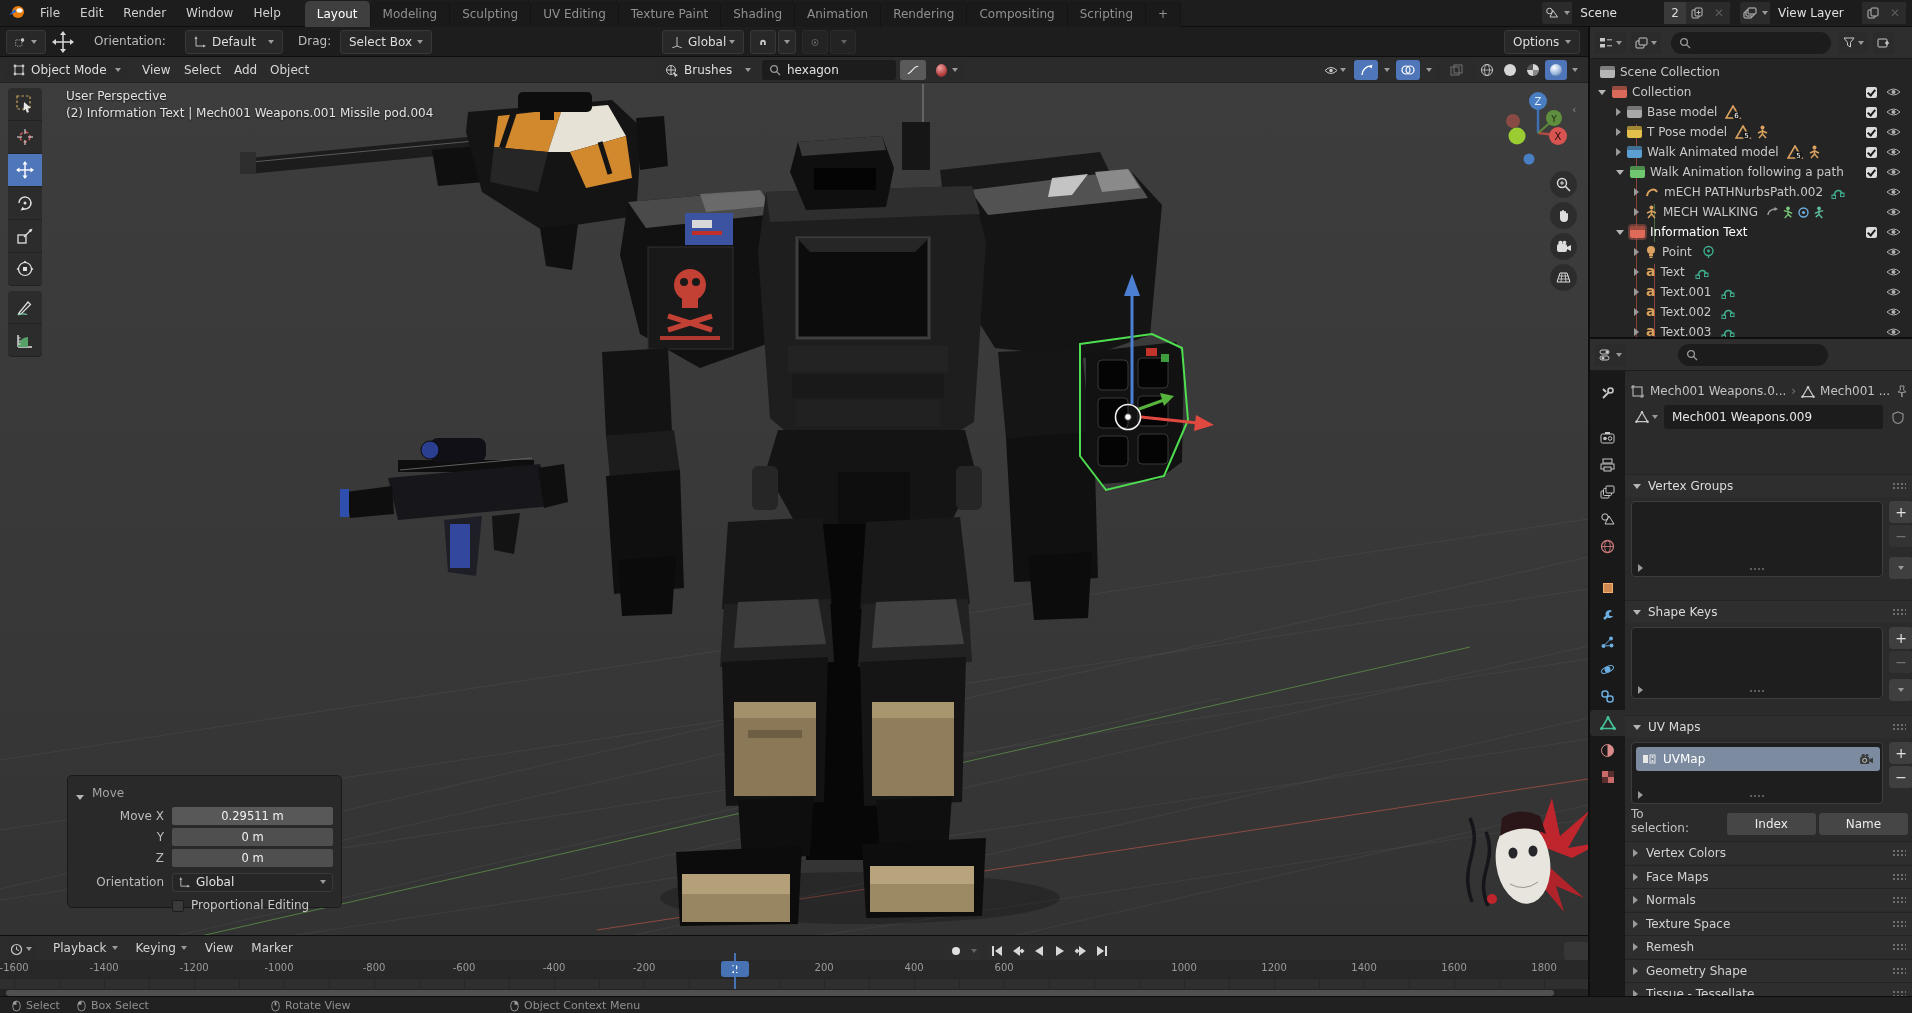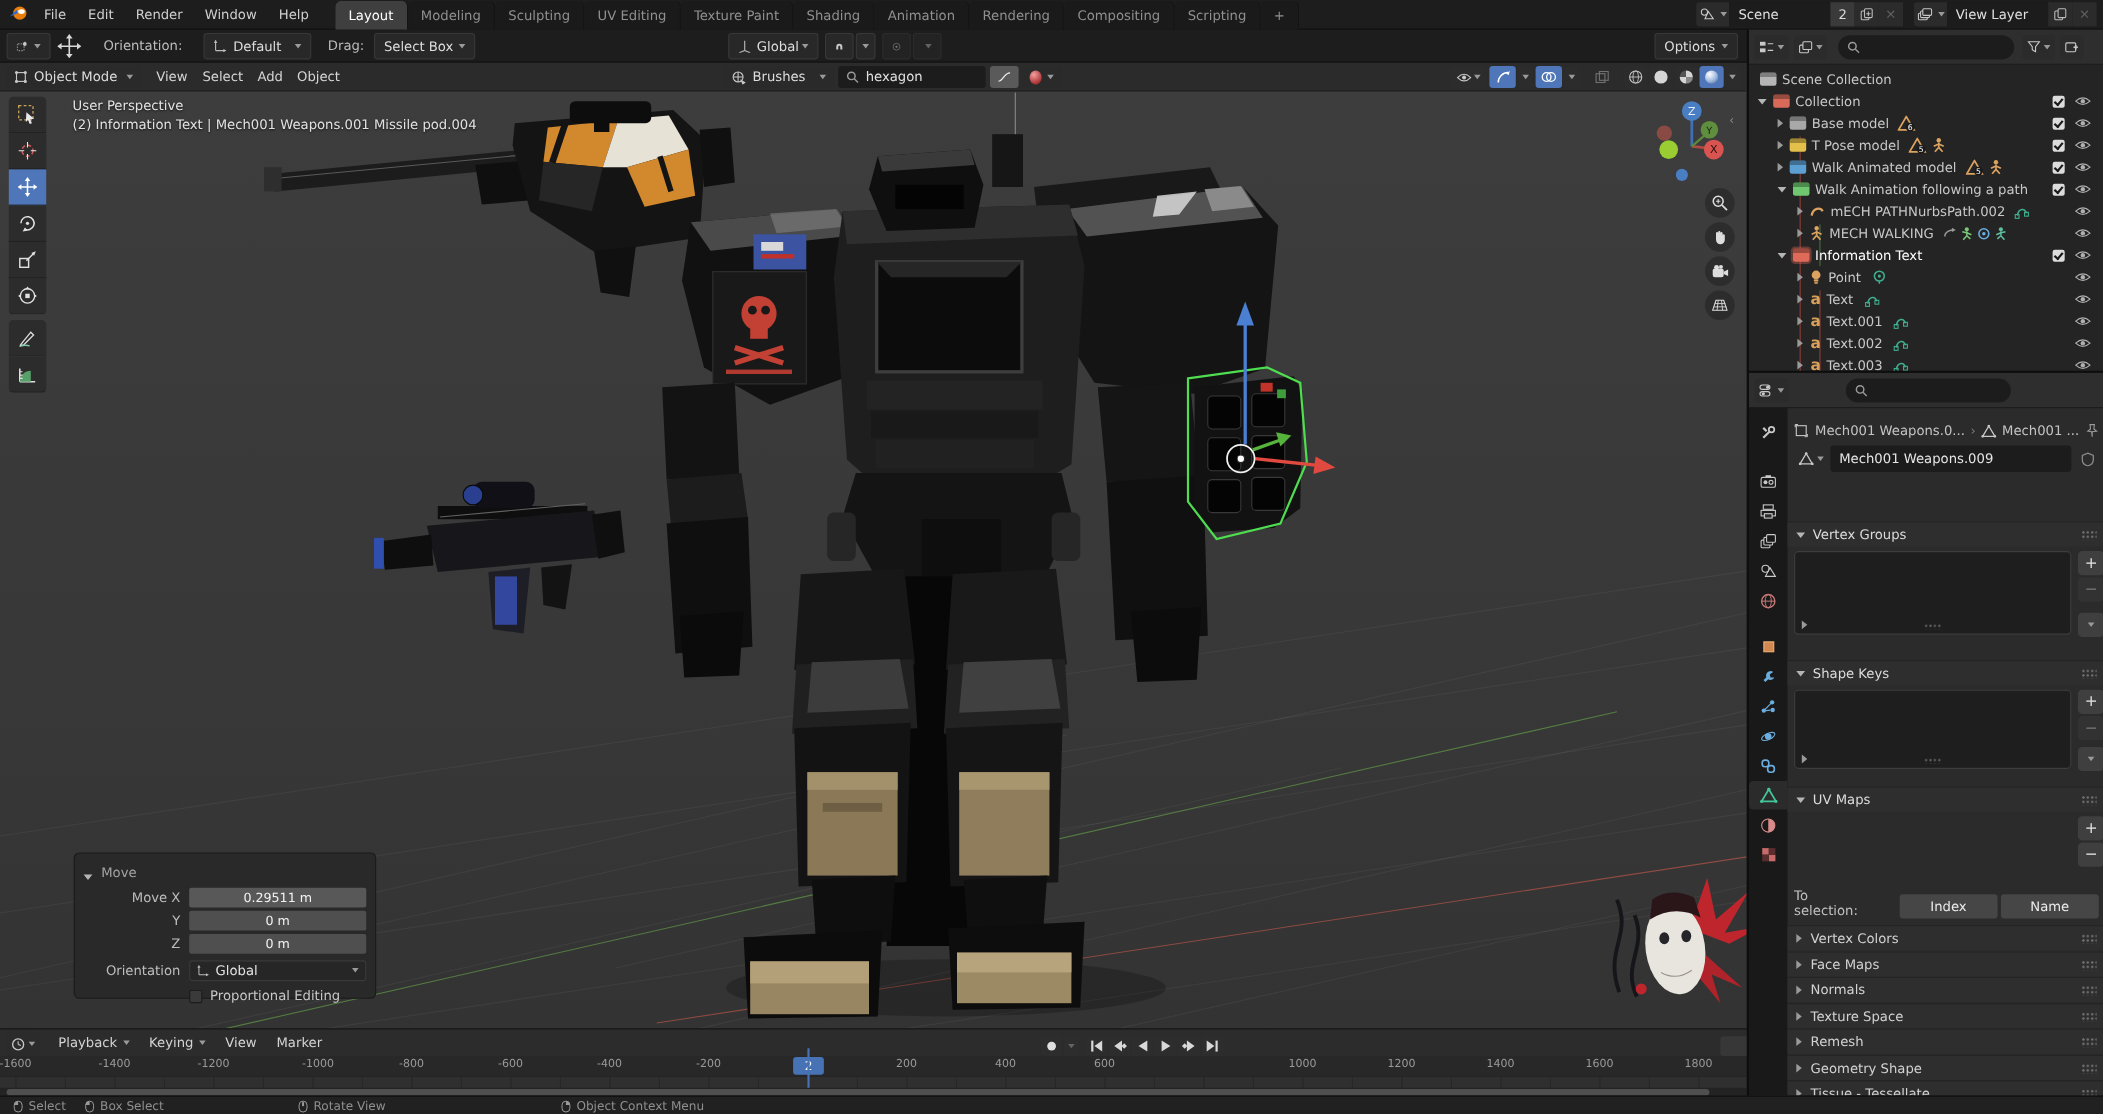--- a/index.html
+++ b/index.html
@@ -751,21 +751,21 @@
               </div>
           </div>
         </div>
       </div>
     </div>
     <div id="tl-ruler">
       <div id="playhead">2</div>
     <span class="tl-tick" style="left: 14.1px;">-1600</span>
         <span class="tl-tick" style="left: 104.1px;">-1400</span>
         <span class="tl-tick" style="left: 194.1px;">-1200</span>
-        <span class="tl-tick" style="left: 289px;">-1000</span>
+        <span class="tl-tick" style="left: 279px;">-1000</span>
         <span class="tl-tick" style="left: 374.1px;">-800</span>
         <span class="tl-tick" style="left: 464.1px;">-600</span>
         <span class="tl-tick" style="left: 554.1px;">-400</span>
         <span class="tl-tick" style="left: 644.1px;">-200</span>
         <span class="tl-tick" style="left: 824.1px;">200</span>
         <span class="tl-tick" style="left: 914.1px;">400</span>
         <span class="tl-tick" style="left: 1004.1px;">600</span>
         <span class="tl-tick" style="left: 1152px; margin-top: 36px;">800</span>
         <span class="tl-tick" style="left: 1184.1px;">1000</span>
         <span class="tl-tick" style="left: 1274.1px;">1200</span>
@@ -1279,20 +1279,40 @@
           <div class="sbtn" style="margin-top:4px">
               <span class="chev" style="margin:0"></span>
             </div>
         </div>
 
         <div class="phead" style="top:344px">
           <span class="exp-open"></span>
             <span>UV Maps</span>
             <span class="dots"></span>
         </div>
+        <div class="listbox" style="top:371px;height:62px">
+          <div class="uvrow">
+            <svg width="14" height="12" viewBox="0 0 14 12">
+                <rect x="1" y="2" width="5" height="8" fill="#e8e8e8"></rect>
+                <rect x="8" y="2" width="5" height="8" fill="none" stroke="#e8e8e8"></rect>
+                <circle cx="10.5" cy="4" r="1" fill="#e8e8e8"></circle>
+                <circle cx="10.5" cy="8" r="1" fill="#e8e8e8"></circle>
+              </svg>
+            <span style="margin-left:7px">UVMap</span>
+            <svg style="margin-left:auto" width="15" height="12" viewBox="0 0 16 13">
+                <rect x="1" y="4" width="10" height="8" rx="2" fill="#3a3a3a"></rect>
+                <circle cx="4.5" cy="3" r="2" fill="#3a3a3a"></circle>
+                <circle cx="8.5" cy="2.6" r="1.6" fill="#3a3a3a"></circle>
+                <circle cx="6" cy="8" r="2.2" fill="none" stroke="#d0d0d0"></circle>
+                <polygon points="11,7 15,5 15,11 11,9" fill="#3a3a3a"></polygon>
+              </svg>
+          </div>
+          <span class="lb-corner exp-closed"></span>
+          <span class="lb-dots"></span>
+        </div>
         <div class="sidecol" style="top:371px">
           <div class="sbtn">+</div>
           <div class="sbtn">−</div>
         </div>
         <div class="row" style="position:absolute;left:6px;top:440px;width:277px;height:24px">
           <span style="color:#c0c0c0">To selection:</span>
           <div class="wbtn" style="width:90px;margin-left:22px">Index</div>
           <div class="wbtn" style="width:90px;margin-left:3px">Name</div>
         </div>
 

